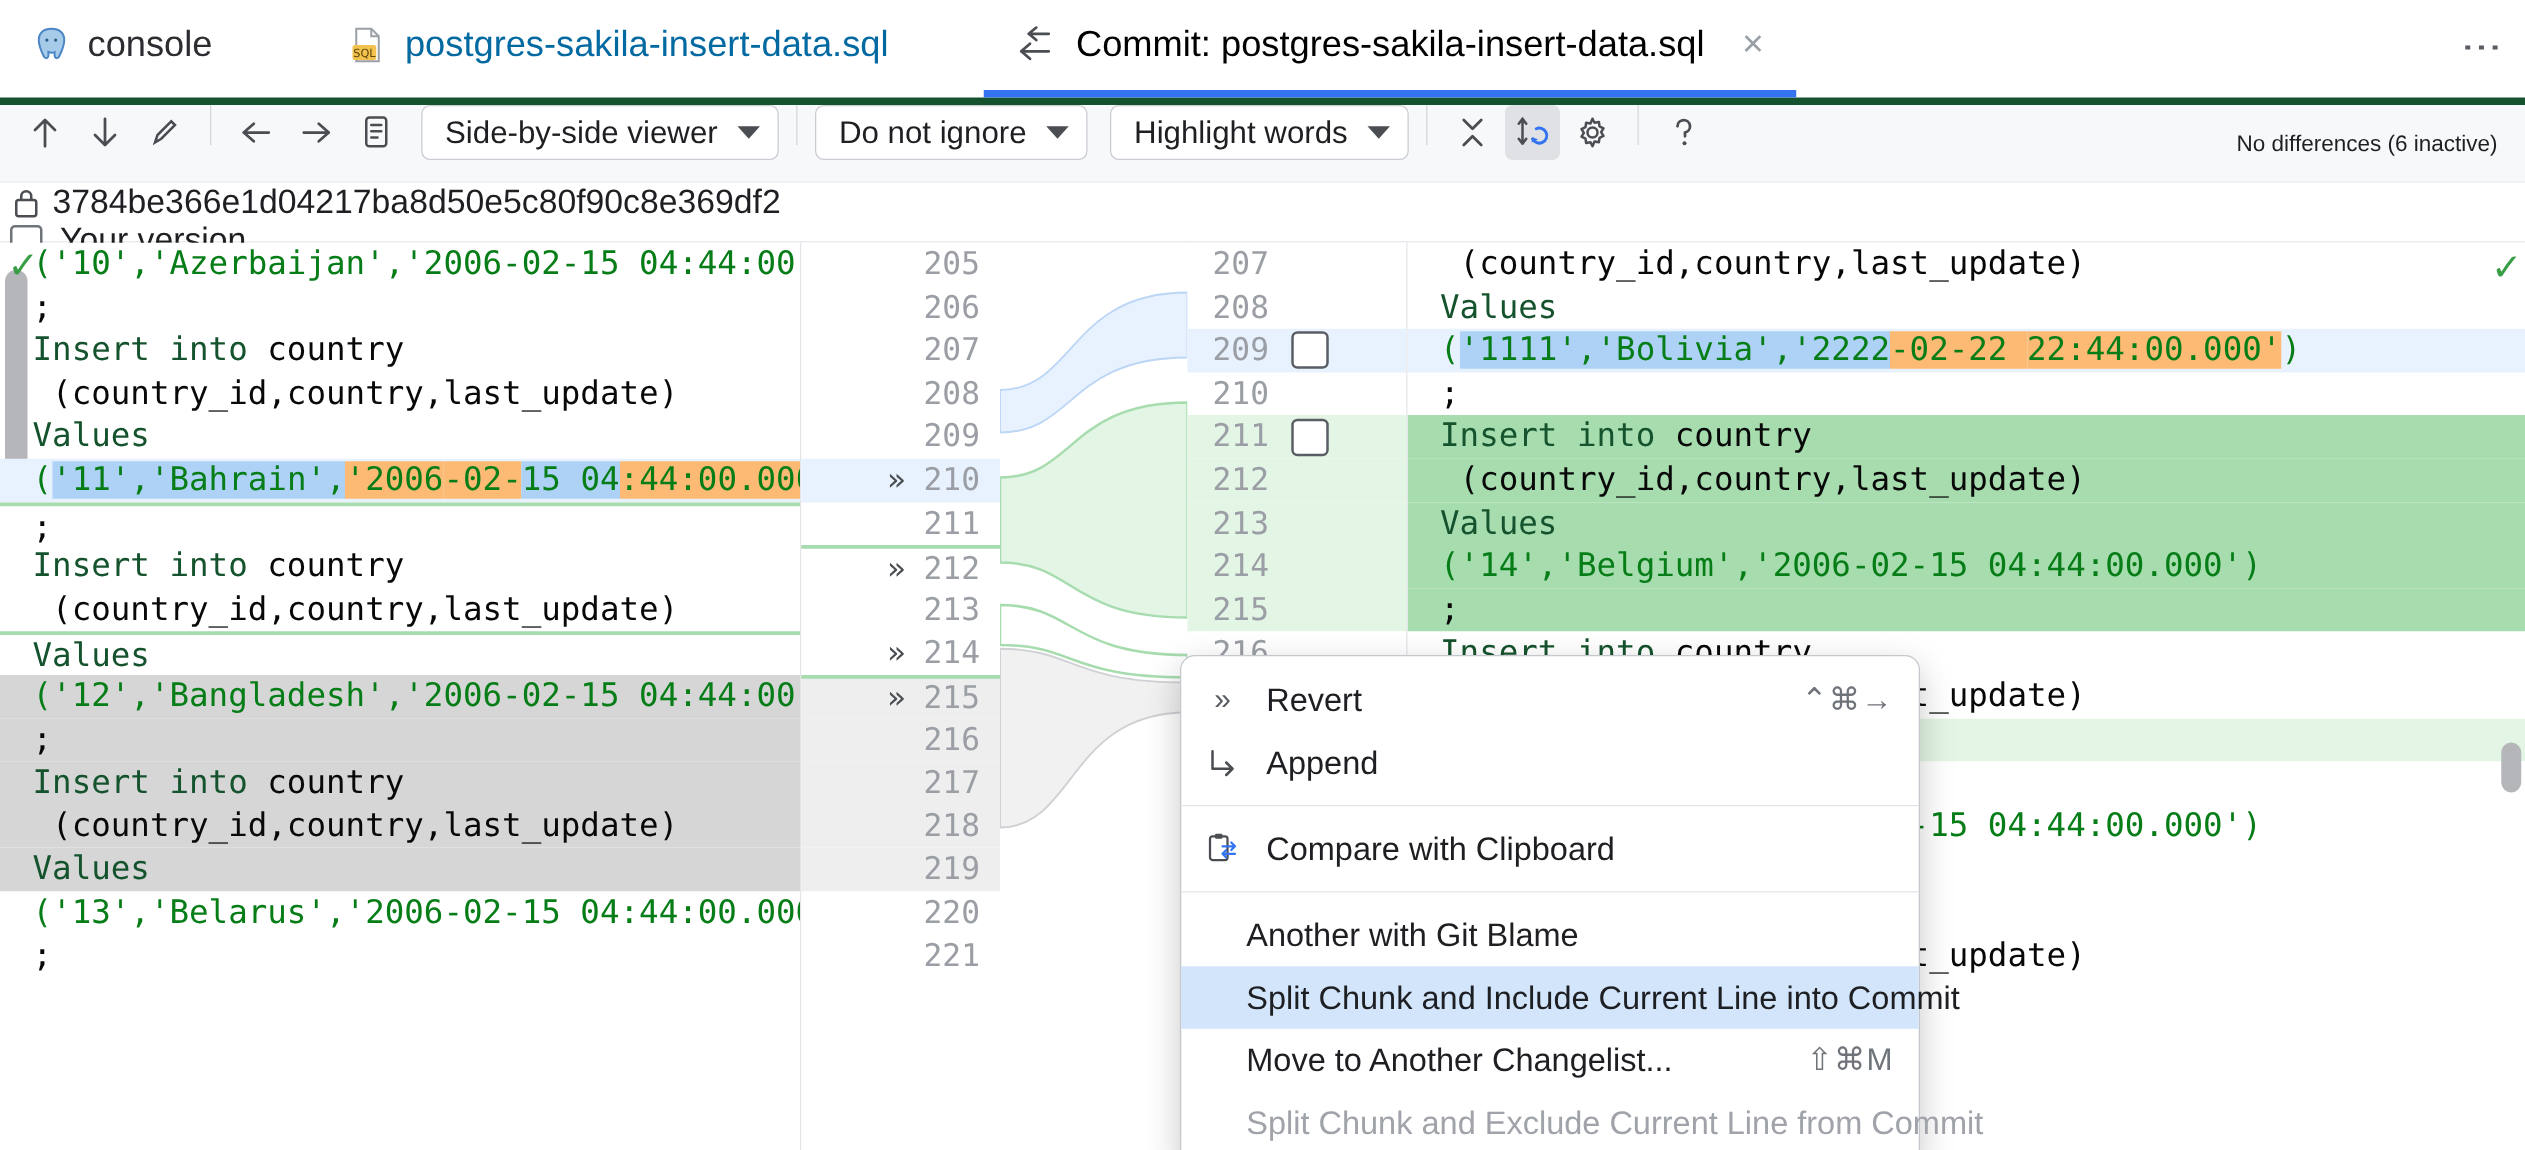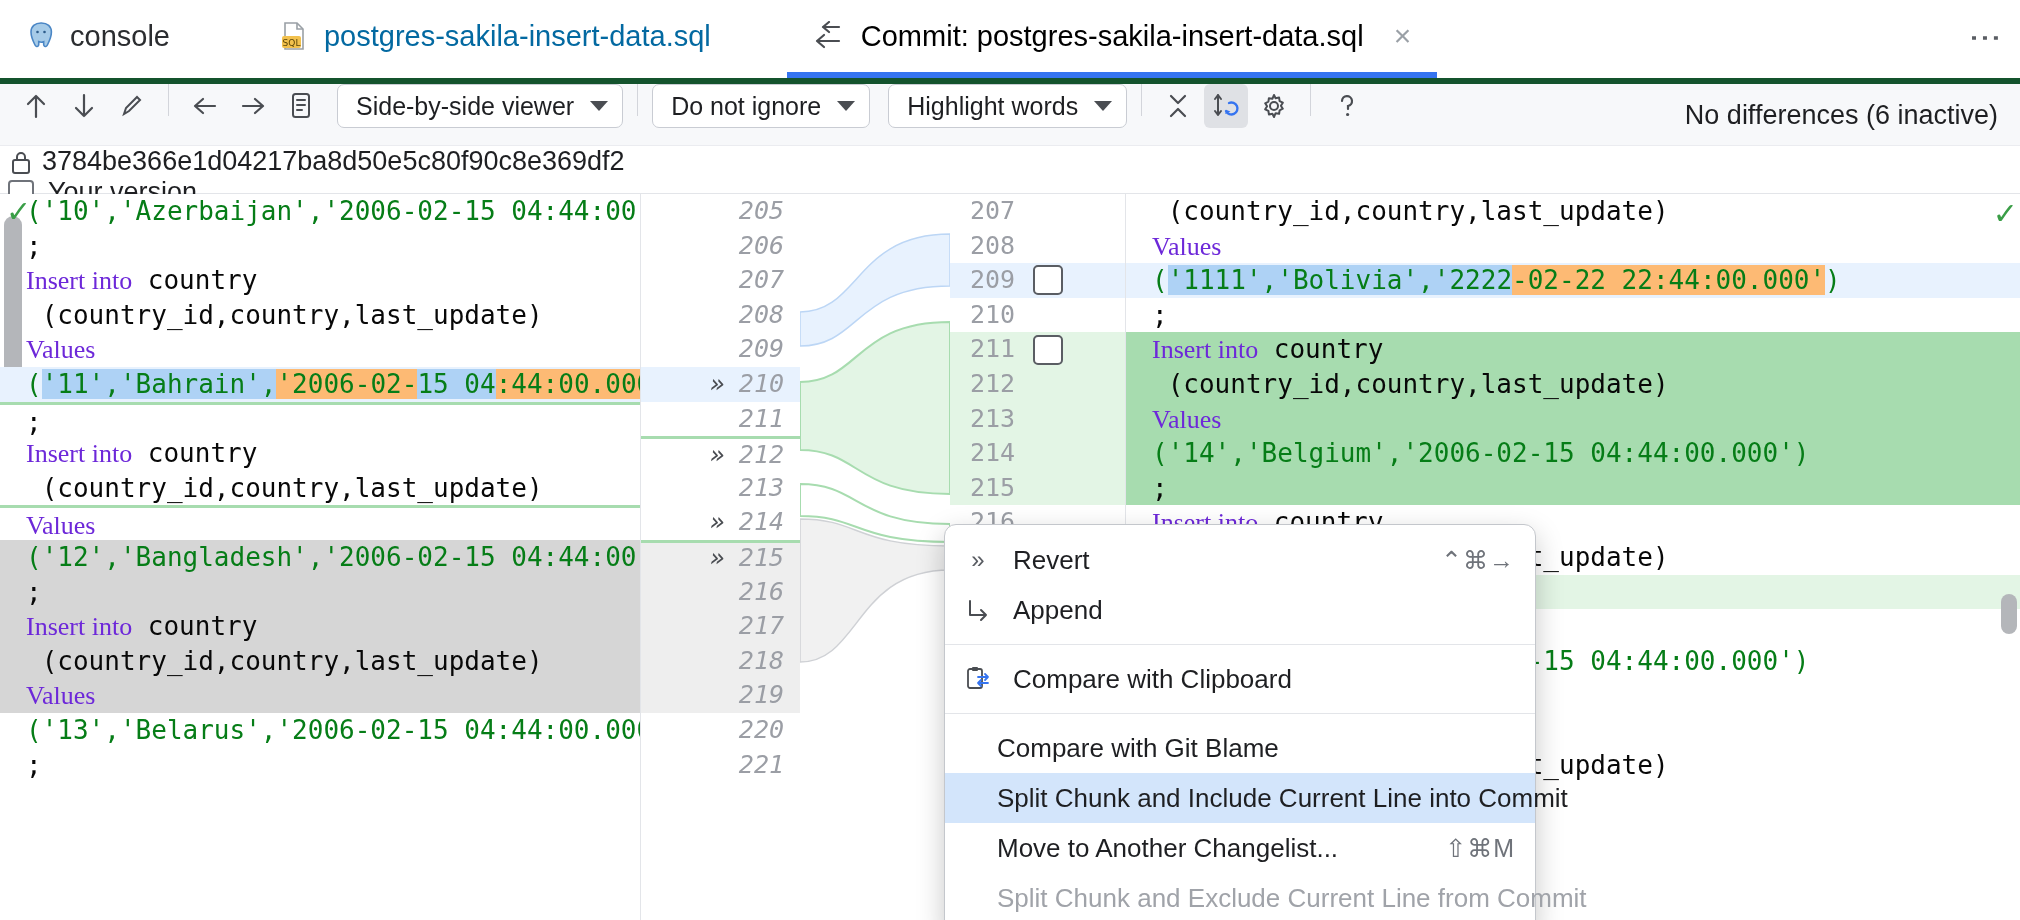--- a/index.html
+++ b/index.html
@@ -53,51 +53,51 @@
   .tb-sep { width: 1px; height: 32px; background: #d3d5db; margin: 0 10px; }
   .combo {
     height: 44px; border: 1px solid #c9ccd3; border-radius: 7px; background: #ffffff;
     display: flex; align-items: center; padding: 0 14px 0 18px; gap: 16px;
     font-size: 25px; color: #1e1f22; cursor: pointer; white-space: nowrap;
   }
   .caret { width: 0; height: 0; border-left: 9px solid transparent; border-right: 9px solid transparent;
            border-top: 10px solid #4a4d52; }
   .tb-status {
     position: absolute; right: 22px; top: 50%; transform: translateY(-50%);
-    font-size: 27px; color: #1e1f22; white-space: nowrap;
+    font-size: 18px; color: #1e1f22; white-space: nowrap;
   }
 
   
   .headrow { height: 48px; display: flex; background: #ffffff; border-bottom: 1px solid #e3e5e9; flex-direction: column; }
   .headrow .left { width: 892px; display: flex; align-items: center; gap: 10px; padding-left: 10px; }
   .headrow .right { flex: 1; display: flex; align-items: center; gap: 14px; padding-left: 8px; }
   .head-text { font-size: 27px; color: #1e1f22; white-space: nowrap; }
   .lock-icon { width: 22px; height: 26px; }
   .hdr-check {
     width: 26px; height: 26px; border: 2px solid #6f737a; border-radius: 4px; background: #fff;
     cursor: pointer; flex: none;
   }
 
   
   .diff { position: relative; height: 726px; display: flex; overflow: hidden; }
 
   .editor { position: relative; overflow: hidden; }
   .left-editor  { width: 640px; background: #ffffff; }
-  .left-gutter  { width: 160px; background: #ffffff; border-left: 1px solid #e3e5e9; position: relative; font-style: italic; }
+  .left-gutter  { width: 160px; background: #ffffff; border-left: 1px solid #e3e5e9; position: relative; }
   .midstrip     { width: 150px; background: #ffffff; position: relative; }
   .right-gutter { width: 175px; background: #ffffff; position: relative; }
   .right-editor { flex: 1; background: #ffffff; border-left: 1px solid #e3e5e9; position: relative; }
 
   .row { height: 34.6px; line-height: 34.6px; white-space: pre; position: relative; }
 
   .code {
     font-family: "DejaVu Sans Mono", monospace; font-size: 26px; color: #080808;
     padding-left: 26px;
   }
-  .kw  { color: #6d28d9; font-family: Liberation Serif, serif; }
+  .kw  { color: #14532d; }
   .str { color: #067d17; }
 
   .gut {
     font-family: "DejaVu Sans Mono", monospace; font-size: 25px; color: #9b9ea5;
     text-align: right; padding-right: 16px; display: flex; align-items: center;
     justify-content: flex-end; gap: 14px;
   }
   .gut-r { justify-content: flex-start; padding-left: 20px; padding-right: 0; gap: 18px; }
   .chev { color: #4a4d52; font-size: 25px; font-family: "DejaVu Sans", sans-serif; }
 
@@ -422,21 +422,21 @@
                 <rect x="4" y="4" width="14" height="19" rx="2" fill="none" stroke="#4a4d52" stroke-width="1.8"></rect>
                 <rect x="8" y="2" width="6" height="4" rx="1" fill="#4a4d52"></rect>
                 <path d="M14 12h10M24 12l-3-3M24 12l-3 3" stroke="#3574f0" stroke-width="1.8" fill="none" stroke-linecap="round"></path>
                 <path d="M24 18H14M14 18l3-3M14 18l3 3" stroke="#3574f0" stroke-width="1.8" fill="none" stroke-linecap="round"></path>
               </svg>
             </span>
             <span class="lbl">Compare with Clipboard</span>
           </div>
           <div class="ctx-sep"></div>
           <div class="ctx-item ctx-indent">
-            <span class="lbl">Compare with Git Blame</span>
+            <span class="lbl">Another with Git Blame</span>
           </div>
           <div class="ctx-item selected ctx-indent">
             <span class="lbl">Split Chunk and Include Current Line into Commit</span>
           </div>
           <div class="ctx-item ctx-indent">
             <span class="lbl">Move to Another Changelist...</span>
             <span class="sc">⇧⌘M</span>
           </div>
           <div class="ctx-item disabled ctx-indent">
             <span class="lbl">Split Chunk and Exclude Current Line from Commit</span>

